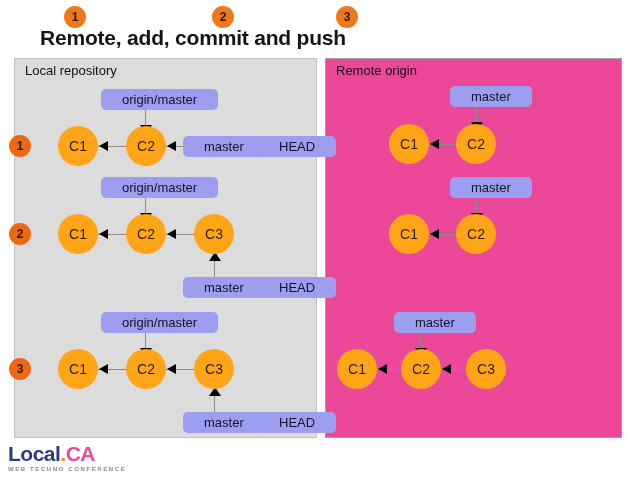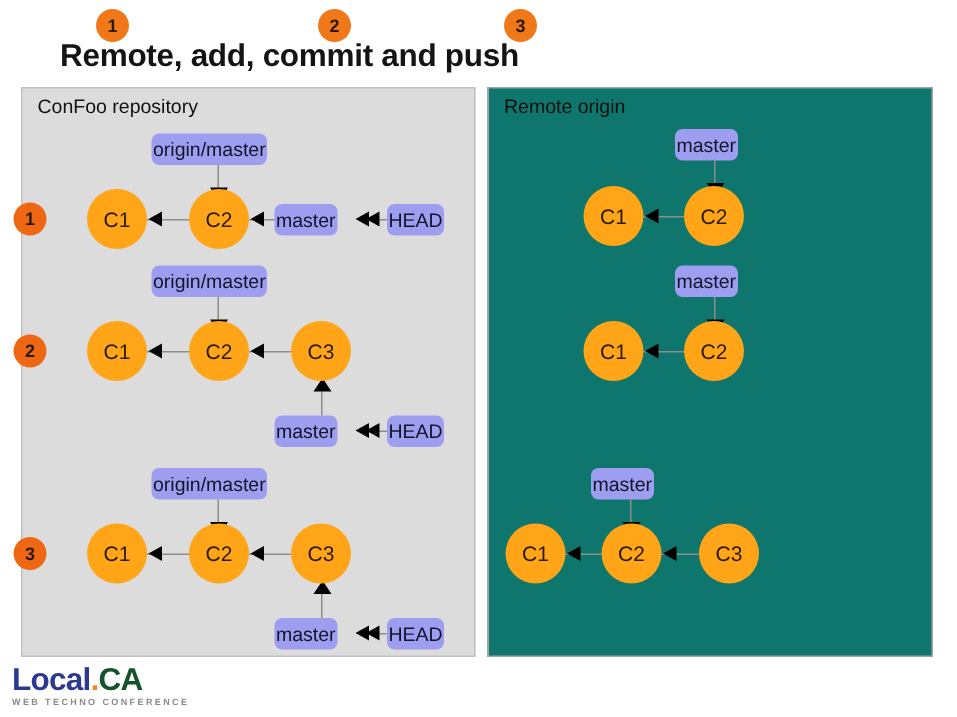--- a/index.html
+++ b/index.html
@@ -55,21 +55,21 @@
   }
   .panel-local {
     left: 14px;
     width: 303px;
     background: #dcdcdc;
     border: 1px solid #c2c2c2;
   }
   .panel-remote {
     left: 325px;
     width: 297px;
-    background: #0f766e;
+    background: #ec4899;
     border: 1px solid #a2a2a2;
   }
   .panel-title {
     position: absolute;
     left: 10px;
     top: 4px;
     font-size: 13px;
     color: #111111;
     white-space: nowrap;
   }
@@ -105,21 +105,21 @@
     color: #2a1c04;
     z-index: 3;
   }
 
   
   .ref {
     position: absolute;
     background: #9e9ef0;
     border-radius: 5px;
     height: 21px;
-    padding: 0 1px;
+    padding: 0 21px;
     display: flex;
     align-items: center;
     justify-content: center;
     font-size: 13px;
     color: #13132b;
     white-space: nowrap;
     z-index: 4;
     box-sizing: border-box;
   }
 
@@ -164,40 +164,40 @@
     top: 443px;
   }
   .logo-word {
     font-size: 21px;
     font-weight: bold;
     letter-spacing: -0.5px;
     line-height: 1;
   }
   .logo-con { color: #2b3a8f; }
   .logo-dot { color: #f08a1e; }
-  .logo-ca  { color: #14532d; }
+  .logo-ca  { color: #ec4899; }
   .logo-tag {
     margin-top: 2px;
     font-size: 6px;
     letter-spacing: 1.6px;
     color: #8a8a8a;
     font-weight: bold;
   }
 </style>
 </head>
 <body>
 
 <div class="step-marker m1">1</div>
 <div class="step-marker m2">2</div>
 <div class="step-marker m3">3</div>
 
 <div class="slide-title">Remote, add, commit and push</div>
 
 <div class="panel panel-local">
-  <div class="panel-title">ConFoo repository</div>
+  <div class="panel-title">Local repository</div>
 
   <div class="row-badge" style="left:-6px; top:76px;">1</div>
 
   <div class="ref" style="left:86px; top:30px;">origin/master</div>
   <div class="edge v" style="left:130px; top:51px; height:20px;"></div>
   <div class="arrow down" style="left:125px; top:66px;"></div>
 
   <div class="commit" style="left:43px; top:67px;">C1</div>
   <div class="commit" style="left:111px; top:67px;">C2</div>
 

